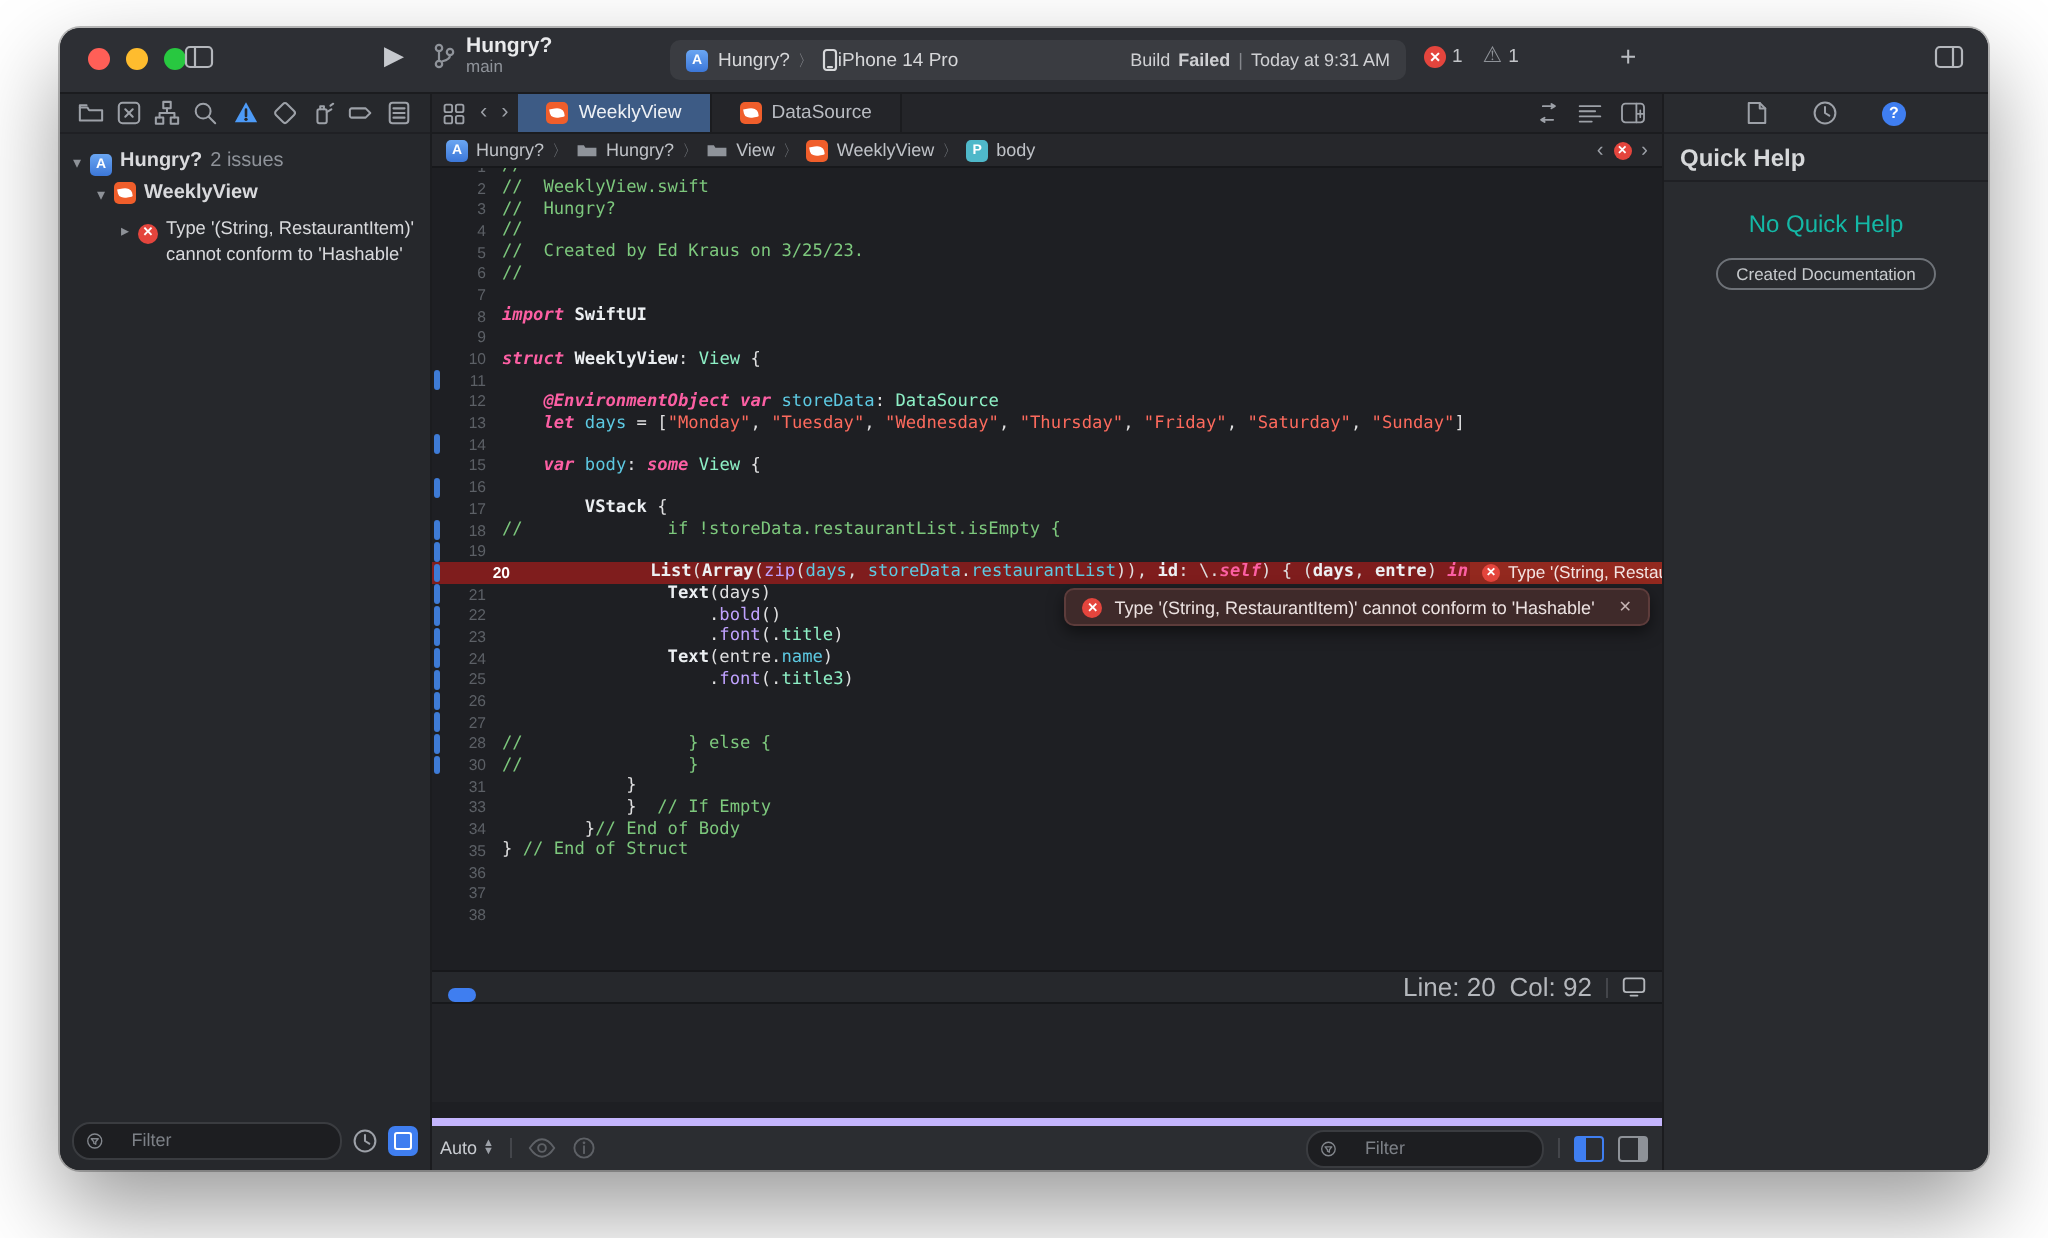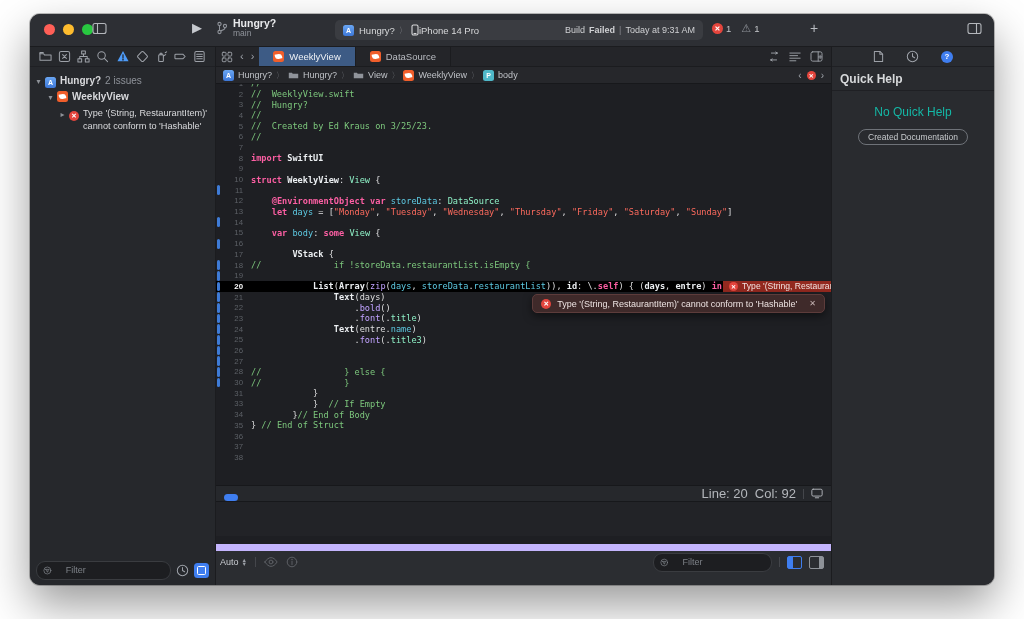--- a/index.html
+++ b/index.html
@@ -73,23 +73,23 @@
   .stepper{margin-left:auto;display:flex;align-items:center;gap:5px;color:#9da1a8;font-size:10px;}
   .stepper .err-ico{width:9px;height:9px;font-size:6px;}
   
   .code-wrap{position:relative;height:401px;flex:none;overflow:hidden;background:#1e1f23;}
   .code-scroll{margin-top:-6px;}
   .cl{position:relative;height:10.7px;display:flex;align-items:center;
     font-family:"DejaVu Sans Mono",monospace;font-size:8.6px;white-space:pre;color:#dfdfe0;}
   .cl .bar{position:absolute;left:1px;top:0.5px;width:3px;height:9.7px;border-radius:2px;background:#3e7bd6;}
   .cl .ln{width:27px;flex:none;text-align:right;padding-right:8px;color:#5c6066;font-size:7.8px;
     font-family:"Liberation Sans",sans-serif;}
-  .cl.errline{background:#000000;}
+  .cl.errline{background:#7f1d1d;padding-left:12px;}
   .cl.errline .ln{color:#fff;font-weight:700;}
-  .tok-kw{color:#fc5fa3;font-weight:700;}
+  .tok-kw{color:#fc5fa3;font-weight:700;font-style:italic;}
   .tok-cmt{color:#7dc87d;}
   .tok-str{color:#fc6a5d;}
   .tok-type{color:#8ef0c6;}
   .tok-prop{color:#5dc9e2;}
   .tok-call{color:#c0a2ff;}
   .tok-bold{color:#eceff2;font-weight:700;}
   .tok-pln{color:#dfdfe0;}
   .caret{display:inline-block;width:1.5px;height:9px;background:#fff;margin-left:1px;vertical-align:middle;}
   .inline-err{margin-left:auto;flex:none;height:10.7px;display:flex;align-items:center;gap:4px;
     background:#93291f;color:#f3e4e2;font-family:"Liberation Sans",sans-serif;font-size:8.6px;
@@ -101,22 +101,22 @@
   .errbubble .close{color:#c5b4b3;font-size:8px;margin-left:6px;}
   .eb-ico{width:10px;height:10px;border-radius:50%;background:#e4453d;color:#fff;display:inline-flex;
     align-items:center;justify-content:center;font-size:6.5px;font-weight:700;flex:none;}
   
   .ed-status{height:15px;flex:none;background:#26282c;border-top:1px solid #17181b;border-bottom:1px solid #17181b;
     display:flex;align-items:flex-end;padding:0 8px;font-size:13px;color:#b4b7bc;}
   .map-pill{width:14px;height:7px;border-radius:3.5px;background:#3f7ef0;}
   .ed-status .right{margin-left:auto;display:flex;align-items:center;gap:7px;}
   .vline{width:1px;height:10px;background:#44464b;}
   .debug-empty{flex:1;background:#222327;}
-  .debug-bar{height:22px;flex:none;background:#2b2d31;border-top:7px solid #c4b5fd;display:flex;
-    align-items:center;padding:0 7px 12px 4px;gap:8px;color:#9da1a8;font-size:9px;margin-top:8px;}
+  .debug-bar{height:22px;flex:none;background:#2b2d31;border-top:4px solid #c4b5fd;display:flex;
+    align-items:center;padding:0 7px 0 4px;gap:8px;color:#9da1a8;font-size:9px;margin-top:8px;}
   .auto-pop{display:flex;align-items:center;gap:3px;color:#c9ccd1;}
   .updn{display:inline-flex;flex-direction:column;line-height:4px;font-size:5.5px;color:#9da1a8;}
   .dim{opacity:.45;}
   .debug-right{margin-left:auto;display:flex;align-items:center;gap:7px;}
   .debug-right .filter-box{width:105px;flex:none;}
   .pane-ic{width:13px;height:11px;border:1.2px solid #8e9298;border-radius:2px;position:relative;display:inline-block;}
   .pane-ic.lblue{border-color:#3f7ef0;}
   .pane-ic.lblue:before{content:"";position:absolute;left:0;top:0;bottom:0;width:5px;background:#3f7ef0;}
   .pane-ic.rgray:before{content:"";position:absolute;right:0;top:0;bottom:0;width:4px;background:#8e9298;}
   

